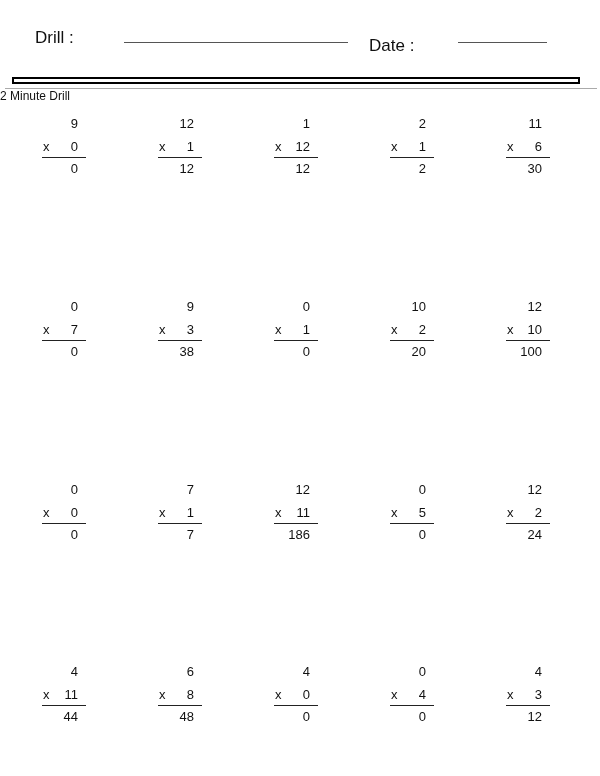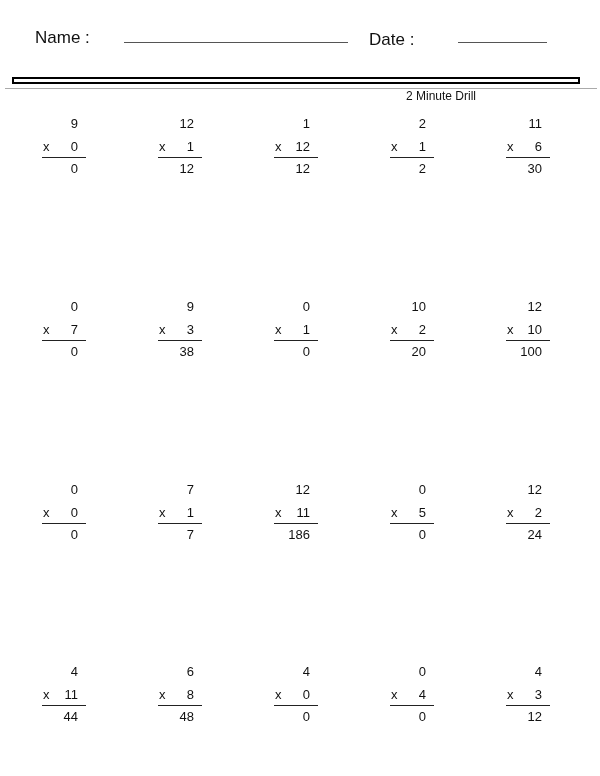--- a/index.html
+++ b/index.html
@@ -7,34 +7,34 @@
       width: 600px; height: 776px; position: relative; overflow: hidden;
       font-family: "Liberation Sans", sans-serif; color: #111;
     }
     .hdr-label { position: absolute; font-size: 17px; color: #111; }
     .hdr-line { position: absolute; height: 0; border-top: 1px solid #555; }
     .double-box {
       position: absolute; left: 12px; top: 77px; width: 564px; height: 3px;
       border: 2px solid #000; background: #fff;
     }
     .thin-rule { position: absolute; left: 5px; top: 88px; width: 592px; border-top: 1px solid #aaa; }
-    .title { position: absolute; top: 89px; left: 0; width: 476px; text-align: right; font-size: 12px; }
+    .title { position: absolute; top: 89px; left: 0; width: 476px; text-align: left; font-size: 12px; }
     .problem { position: absolute; width: 44px; height: 64px; font-size: 13px; }
     .problem .top { position: absolute; right: 8px; top: 0; text-align: right; }
     .problem .x { position: absolute; left: 1px; top: 23px; }
     .problem .bottom { position: absolute; right: 8px; top: 23px; text-align: right; }
     .problem .rule { position: absolute; left: 0; top: 41px; width: 44px; border-top: 1px solid #222; }
     .problem .ans { position: absolute; right: 8px; top: 45px; text-align: right; }
   </style>
 </head>
 <body>
 
-<span class="hdr-label" style="left:35px; top:28px;">Name :</span>
+<span class="hdr-label" style="left:35px; top:28px;">Drill :</span>
 <div class="hdr-line" style="left:124px; top:42px; width:224px;"></div>
-<span class="hdr-label" style="left:369px; top:30px;">Date :</span>
+<span class="hdr-label" style="left:369px; top:36px;">Date :</span>
 <div class="hdr-line" style="left:458px; top:42px; width:89px;"></div>
 
 <div class="double-box"></div>
 <div class="thin-rule"></div>
 <div class="title">2 Minute Drill</div>
 
 <div id="grid">
     <div class="problem" style="left: 42px; top: 116px;">
       <span class="top">9</span>
       <span class="x">x</span>

